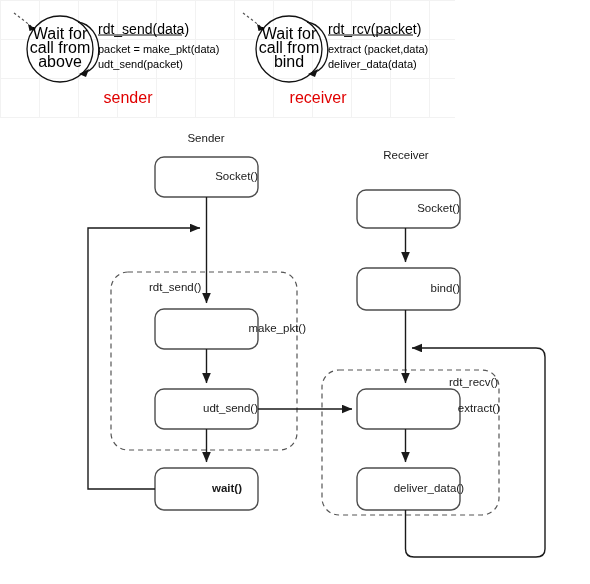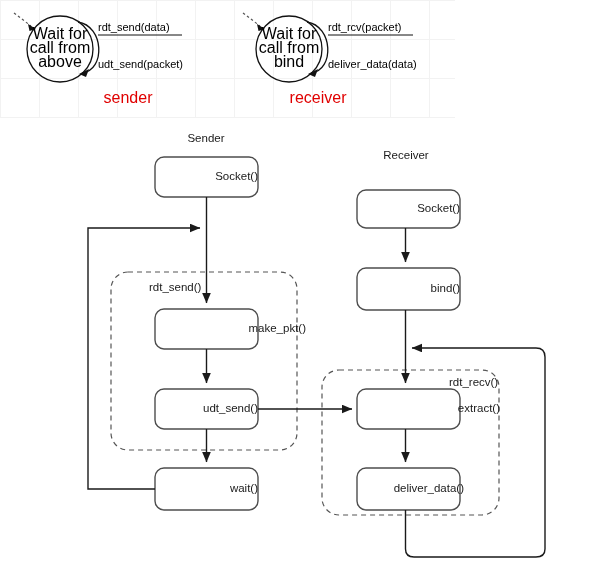--- a/index.html
+++ b/index.html
@@ -44,21 +44,21 @@
     color: #1a1a1a;
     font-family: "Liberation Sans", sans-serif;
   }
   .fsm-state-label {
     font-size: 16px;
     line-height: 14px;
     text-align: center;
     color: #000;
   }
   .fsm-event {
-    font-size: 11px;
+    font-size: 14px;
     color: #000;
   }
   .fsm-action {
     font-size: 11px;
     line-height: 15px;
     color: #000;
   }
   .role-label {
     font-size: 16px;
     font-weight: normal;
@@ -175,41 +175,43 @@
     <path class="edge" d="M405.5,429 L405.5,462" marker-end="url(#ah)"></path>
 
     <path class="edge" d="M405.5,510 L405.5,549 Q405.5,557 414,557 L536,557 Q545,557 545,549 L545,357 Q545,348 536,348 L412,348" marker-end="url(#ah)"></path>
   </svg>
 
   <div class="txt fsm-state-label" style="left:27px; top:27px; width:66px;">Wait for</div>
   <div class="txt fsm-state-label" style="left:25px; top:41px; width:70px;">call from</div>
   <div class="txt fsm-state-label" style="left:27px; top:55px; width:66px;">above</div>
 
   <div class="txt fsm-event" style="left:98px; top:21px;">rdt_send(data)</div>
+  <div class="txt fsm-action" style="left:98px; top:42px;">packet = make_pkt(data)</div>
   <div class="txt fsm-action" style="left:98px; top:57px;">udt_send(packet)</div>
 
   <div class="txt fsm-state-label" style="left:256px; top:27px; width:66px;">Wait for</div>
   <div class="txt fsm-state-label" style="left:254px; top:41px; width:70px;">call from</div>
   <div class="txt fsm-state-label" style="left:256px; top:55px; width:66px;">bind</div>
 
   <div class="txt fsm-event" style="left:328px; top:21px;">rdt_rcv(packet)</div>
+  <div class="txt fsm-action" style="left:328px; top:42px;">extract (packet,data)</div>
   <div class="txt fsm-action" style="left:328px; top:57px;">deliver_data(data)</div>
 
   <div class="txt role-label" style="left:63px; top:89px; width:130px; text-align:center; color:#e00000;">sender</div>
   <div class="txt role-label" style="left:248px; top:89px; width:140px; text-align:center; color:#e00000;">receiver</div>
 
   <div class="txt col-title" style="left:156px; top:132px; width:100px; text-align:center;">Sender</div>
   <div class="txt col-title" style="left:356px; top:149px; width:100px; text-align:center;">Receiver</div>
 
   <div class="txt group-label" style="left:128px; top:281px;">rdt_send()</div>
 
   <div class="txt box-label" style="left:155px; top:170px; width:103px;">Socket()</div>
   <div class="txt box-label" style="left:155px; top:322px; width:103px;margin-left:48px;">make_pkt()</div>
   <div class="txt box-label" style="left:155px; top:402px; width:103px;">udt_send()</div>
-  <div class="txt box-label" style="left:155px; top:482px; width:103px;">wait()</div>
+  <div class="txt box-label" style="left:155px; top:482px; width:87px;font-weight:bold;">wait()</div>
 
   <div class="txt group-label" style="left:428px; top:376px;">rdt_recv()</div>
 
   <div class="txt box-label" style="left:357px; top:202px; width:103px;">Socket()</div>
   <div class="txt box-label" style="left:357px; top:282px; width:103px;">bind()</div>
   <div class="txt box-label" style="left:357px; top:402px; width:103px;padding-left:40px;">extract()</div>
   <div class="txt box-label" style="left:353px; top:482px; width:111px;">deliver_data()</div>
 
 </div>
 

